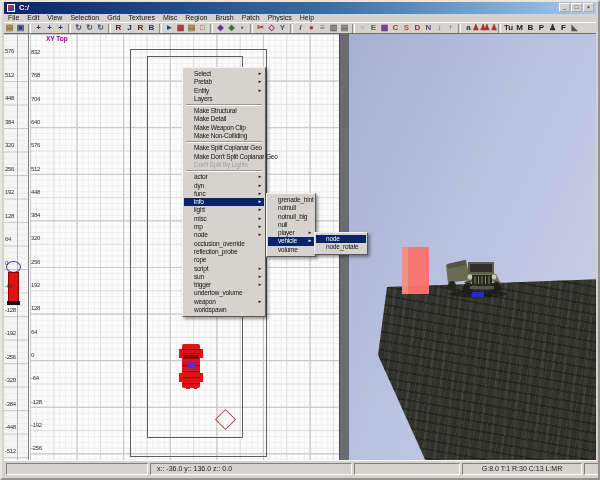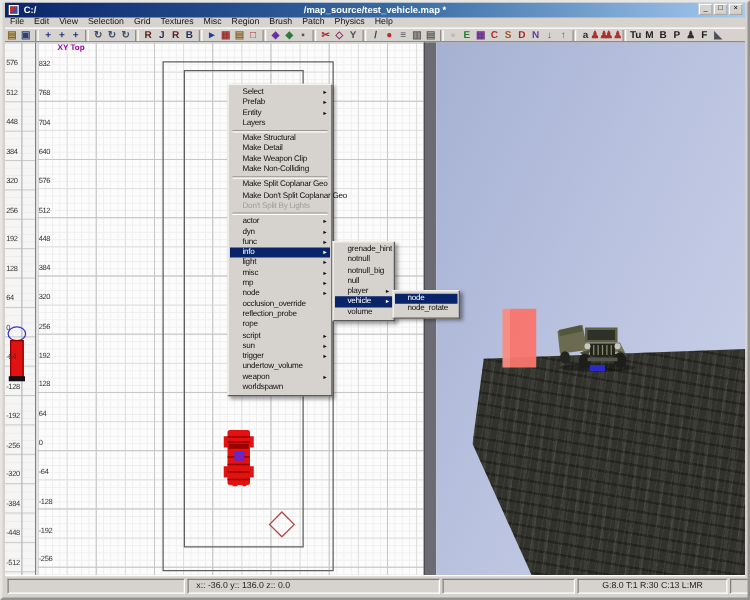--- a/index.html
+++ b/index.html
@@ -103,21 +103,20 @@
   .menu-subsub{left:312px;top:230px;width:54px;}
 </style>
 </head>
 <body>
 
 <div id="app">
 
   <div class="titlebar">
     <span class="app-icon"></span>
     <span class="title-left">C:/</span>
-    <span class="title-center">/map_source/test_vehicle.map *</span>
     <span class="winbtns">
       <span class="winbtn">_</span>
       <span class="winbtn">□</span>
       <span class="winbtn">×</span>
     </span>
   </div>
 
   <div class="menubar">
 
   <span class="mb-item"><span>File</span></span>

